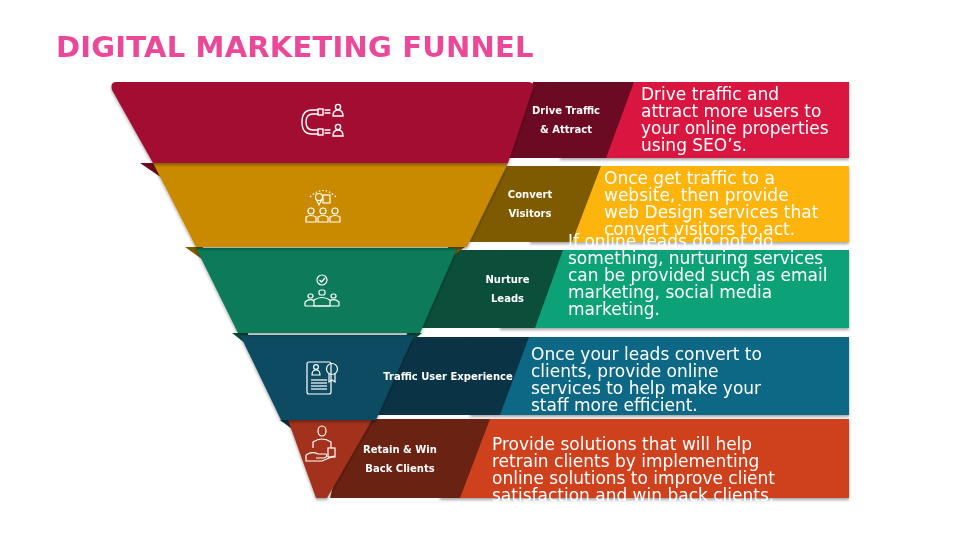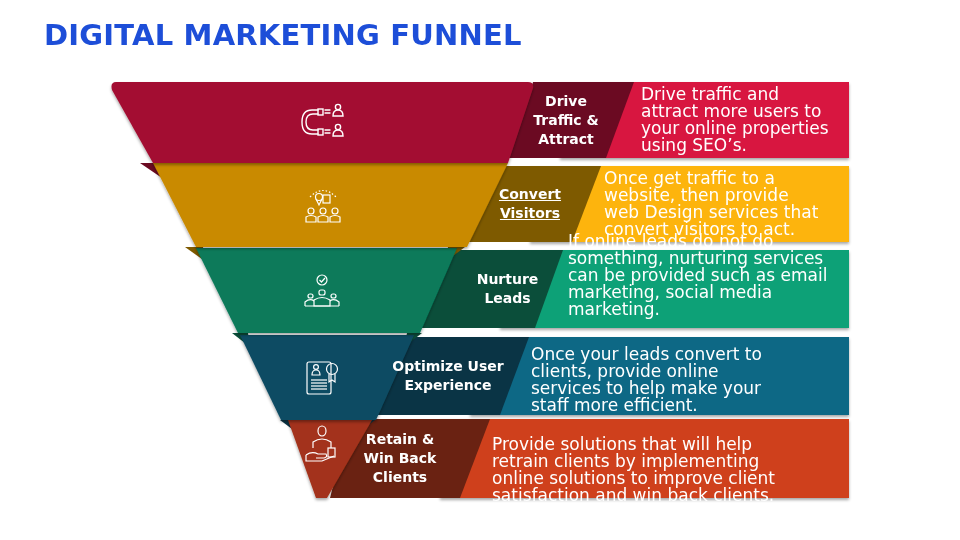--- a/index.html
+++ b/index.html
@@ -1,27 +1,27 @@
 <!DOCTYPE html>
 <html><head>
 <meta charset="utf-8">
 <style>
   html, body { margin: 0; padding: 0; }
   body {
     width: 960px; height: 540px; background: #ffffff; position: relative; overflow: hidden;
     font-family: "Liberation Sans", "DejaVu Sans", sans-serif;
   }
   .title {
-    position: absolute; left: 40px; top: 14px; margin: 4px;
-    font-size: 29px; font-weight: 700; color: #1d4ed8; letter-spacing: 0.2px;
+    position: absolute; left: 40px; top: 14px; margin: 16px;
+    font-size: 29px; font-weight: 700; color: #ec4899; letter-spacing: 0.2px;
     font-family: "DejaVu Sans", "Liberation Sans", sans-serif;
   }
   svg.diagram { position: absolute; left: 0; top: 0; }
   .label {
-    position: absolute; color: #ffffff; font-weight: 700; font-size: 14px;
+    position: absolute; color: #ffffff; font-weight: 700; font-size: 10px;
     line-height: 19px; text-align: center; display: flex; align-items: center; justify-content: center;
     font-family: "DejaVu Sans", "Liberation Sans", sans-serif;
   }
   .desc {
     position: absolute; color: #ffffff; font-size: 17px; line-height: 17px;
     display: flex; align-items: center;
     font-family: "DejaVu Sans", "Liberation Sans", sans-serif;
   }
 </style>
 </head>
@@ -120,27 +120,27 @@
     <path d="M313,448 L313,442 Q322,436 331,442 L331,448"></path>
     <path d="M306,455 Q312,451 318,454 L326,454 Q328,457 324,458 L316,458 M306,455 L306,461 L322,461 L334,456"></path>
     <rect x="328" y="448" width="7" height="9"></rect>
   </g>
 </svg>
 
 <div class="label" style="left:516px;top:82px;width:100px;height:76px;">
     <span style="width:70px;">Drive Traffic &amp; Attract</span>
   </div>
 <div class="label" style="left:475px;top:166px;width:110px;height:76px;">
-    <span style="width:70px;text-decoration:underline;">Convert Visitors</span>
+    <span style="width:70px;">Convert Visitors</span>
   </div>
 <div class="label" style="left:430px;top:250px;width:118px;height:78px;">
     <span style="width:70px;margin-left:37px;">Nurture Leads</span>
   </div>
 <div class="label" style="left:380px;top:337px;width:136px;height:78px;">
-    <span style="width:130px;">Optimize User Experience</span>
+    <span style="width:130px;">Traffic User Experience</span>
   </div>
 <div class="label" style="left:340px;top:419px;width:120px;height:79px;">
     <span style="width:80px;">Retain &amp; Win Back Clients</span>
   </div>
 
 <div class="desc" style="left:641px;top:82px;width:200px;height:76px;">Drive traffic and attract more users to your online properties using SEO’s.</div>
 <div class="desc" style="left:604px;top:166px;width:220px;height:76px;">Once get traffic to a website, then provide web Design services that convert visitors to act.</div>
 <div class="desc" style="left:568px;top:236px;width:260px;height:78px;">If online leads do not do something, nurturing services can be provided such as email marketing, social media marketing.</div>
 <div class="desc" style="left:531px;top:341px;width:235px;height:78px;">Once your leads convert to clients, provide online services to help make your staff more efficient.</div>
 <div class="desc" style="left:492px;top:419px;width:300px;height:101px;">Provide solutions that will help retrain clients by implementing online solutions to improve client satisfaction and win back clients.</div>

